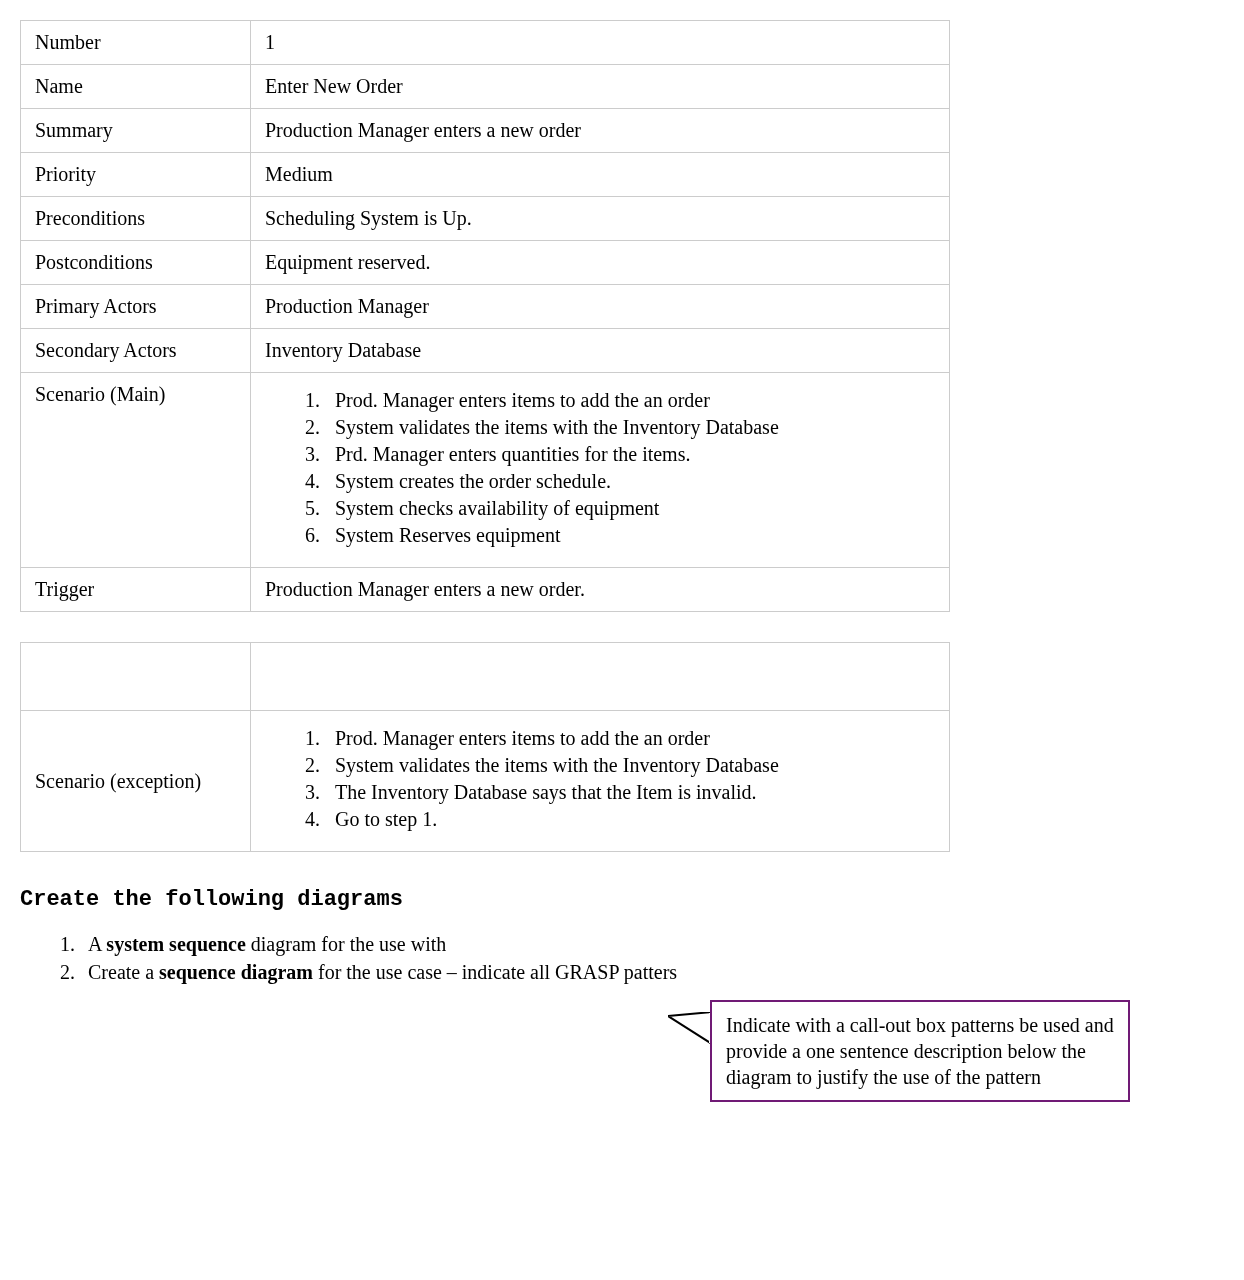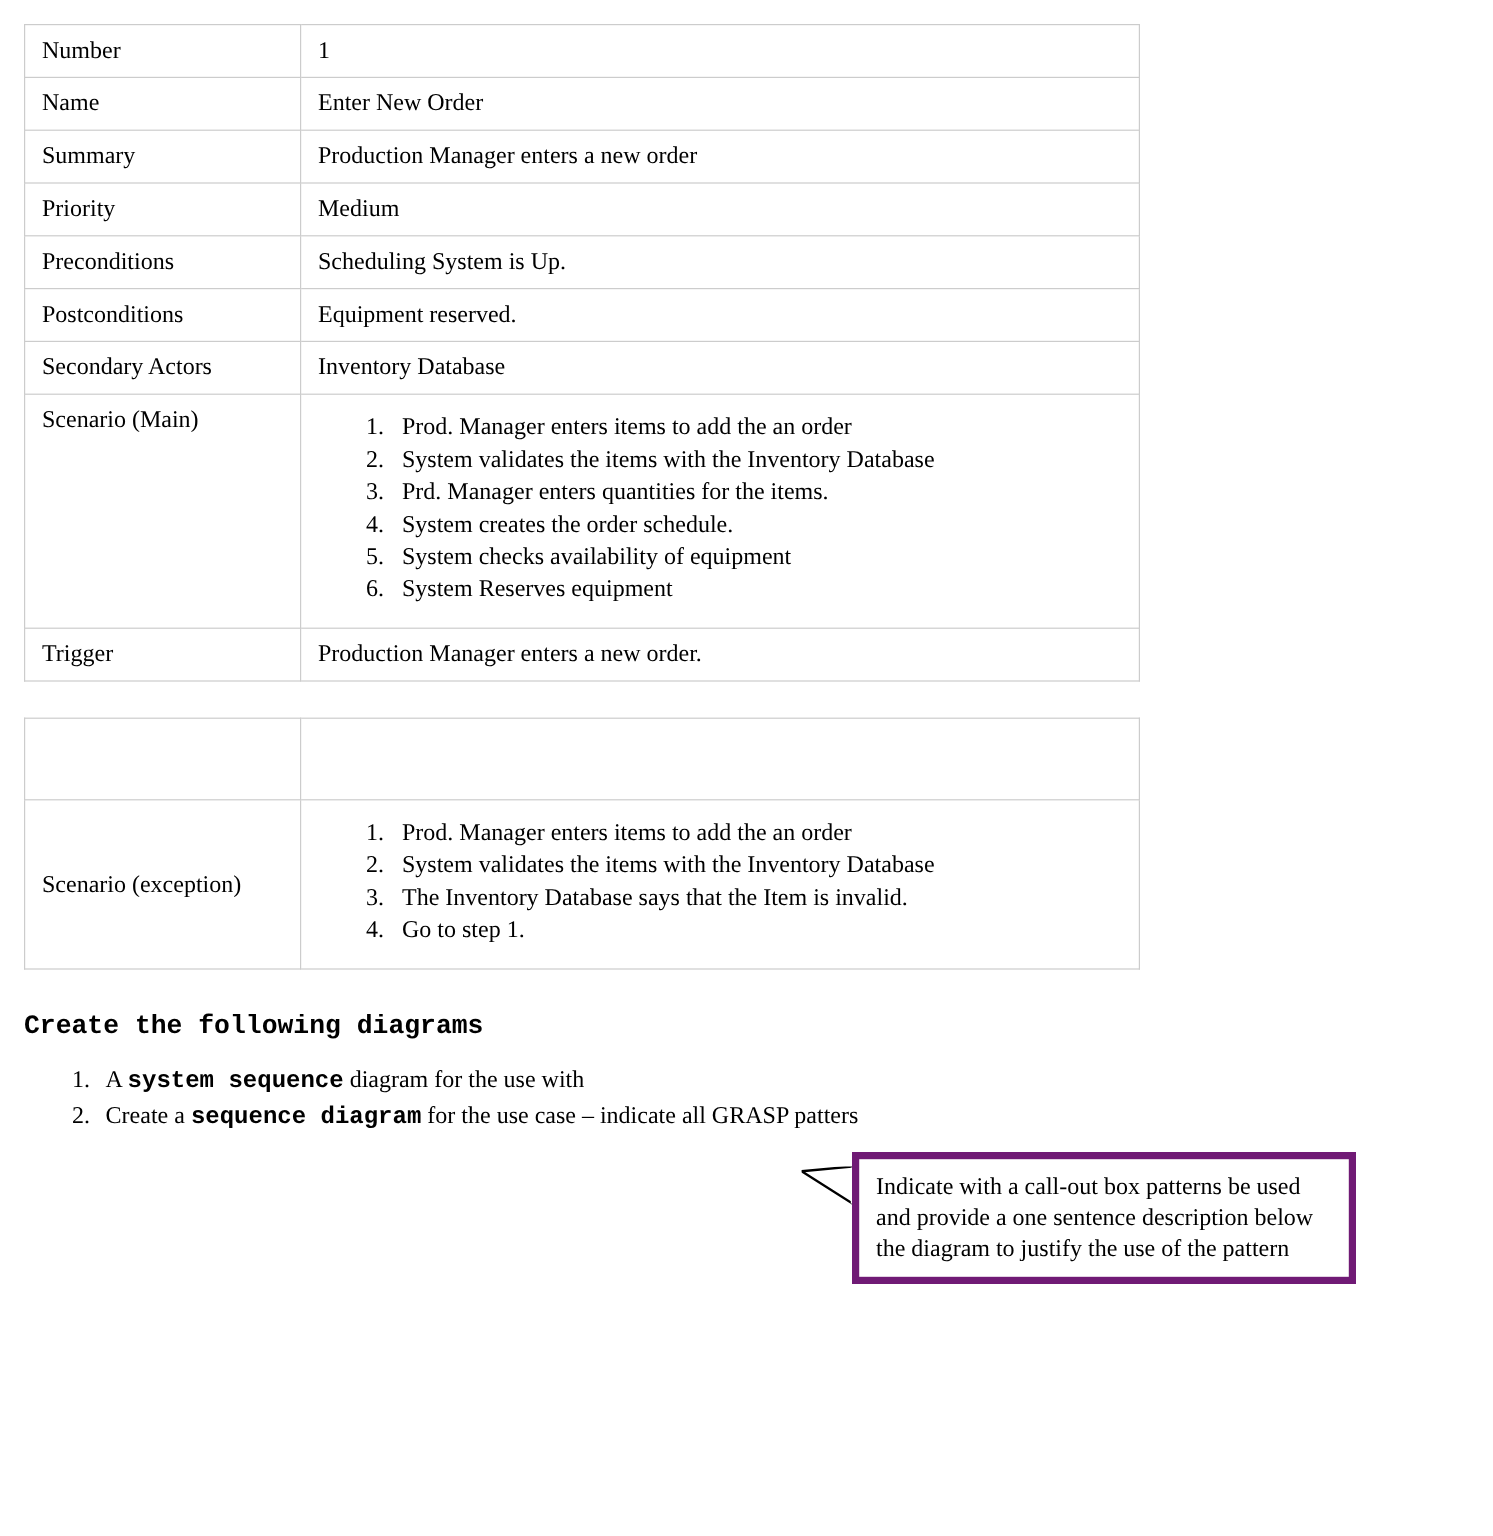--- a/index.html
+++ b/index.html
@@ -52,33 +52,32 @@
     ol.instructions {
       padding-left: 60px;
       margin-bottom: 14px;
     }
     ol.instructions li {
       padding-left: 8px;
       line-height: 1.4;
     }
     .bold {
       font-weight: bold;
-      font-family: Liberation Mono, monospace;
     }
     .callout-container {
       position: relative;
       width: 930px;
       height: 130px;
     }
     .callout-box {
       position: absolute;
       right: -180px;
       top: 0;
       width: 420px;
-      border: 6px solid #701a75;
+      border: 2px solid #701a75;
       padding: 10px 14px;
       font-size: 20px;
       line-height: 1.3;
       background: #fff;
     }
     .callout-arrow {
       position: absolute;
       right: 238px;
       top: 12px;
     }
@@ -107,20 +106,24 @@
       <td class="label-cell">Priority</td>
       <td>Medium</td>
     </tr>
     <tr>
       <td class="label-cell">Preconditions</td>
       <td>Scheduling System is Up.</td>
     </tr>
     <tr>
       <td class="label-cell">Postconditions</td>
       <td>Equipment reserved.</td>
+    </tr>
+    <tr>
+      <td class="label-cell">Primary Actors</td>
+      <td>Production Manager</td>
     </tr>
     <tr>
       <td class="label-cell">Secondary Actors</td>
       <td>Inventory Database</td>
     </tr>
     <tr>
       <td class="label-cell">Scenario (Main)</td>
       <td>
         <ol class="scenario-list">
           <li>Prod. Manager enters items to add the an order</li>

